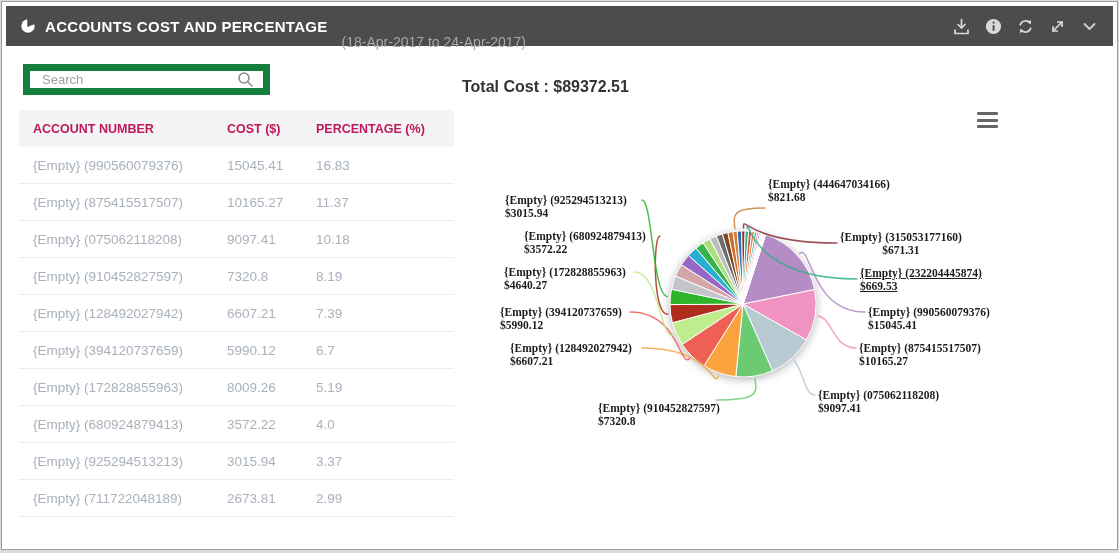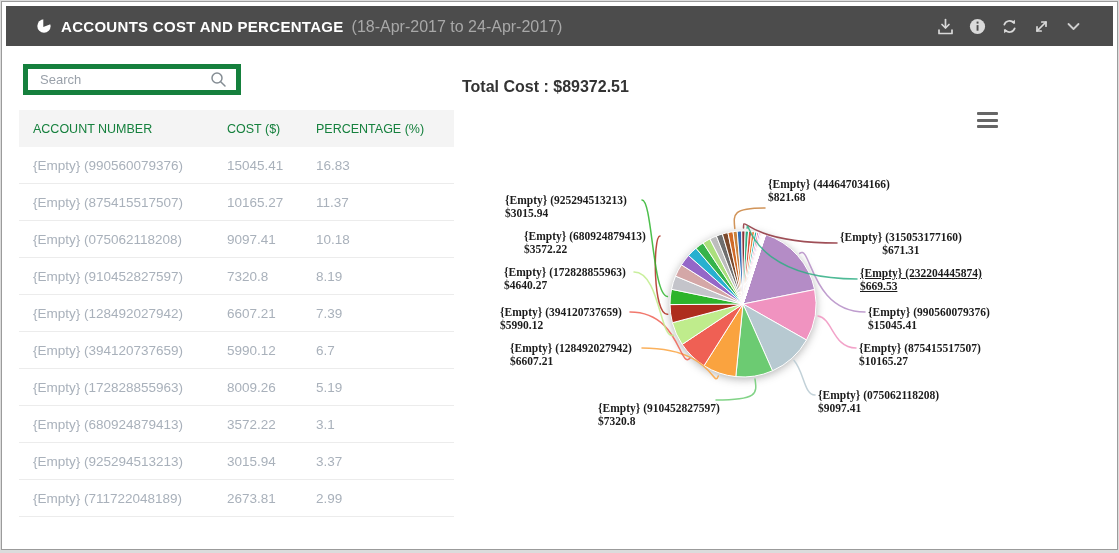--- a/index.html
+++ b/index.html
@@ -1,37 +1,37 @@
 <!DOCTYPE html>
 <html><head>
 <meta charset="utf-8">
 <style>
   html,body{margin:0;padding:0;width:1119px;height:553px;overflow:hidden;
     background:#dcdcdc;font-family:"Liberation Sans",sans-serif;}
   .widget{position:absolute;left:1px;top:1px;width:1115px;height:547px;
     background:#fff;border:1px solid #9b9b9b;}
   
   .widget-header{position:absolute;left:4px;top:4px;width:1107px;height:40px;
-    background:#4c4c4c;display:flex;align-items:center;padding:0 30px;box-sizing:border-box;}
+    background:#4c4c4c;display:flex;align-items:center;padding:0 14px;box-sizing:border-box;}
   .pie-badge{width:16px;height:16px;flex:0 0 auto;}
   .wtitle{color:#fff;font-size:15px;font-weight:bold;letter-spacing:.3px;margin:0 4px 0 9px;}
-  .wdate{color:#a8a8a8;font-size:16px;margin-left:4px;position:relative;top:1px;}
+  .wdate{color:#a8a8a8;font-size:14px;margin-left:10px;position:relative;top:16px;}
   .hicons{margin-left:auto;display:flex;gap:13px;align-items:center;}
   .hbtn{width:19px;height:19px;background:none;border:none;padding:0;cursor:pointer;display:block;}
   .hbtn svg{display:block;}
   
-  .search-box{position:absolute;left:21px;top:62px;width:218px;height:31px;border:5px solid #15803d;
+  .search-box{position:absolute;left:21px;top:62px;width:247px;height:31px;border:7px solid #15803d;
     display:flex;align-items:center;background:#fff;box-sizing:border-box;}
   .search-box input{border:none;outline:none;flex:1;min-width:0;padding:0 6px 0 12px;
     font-size:13px;color:#555;font-family:"Liberation Sans",sans-serif;background:transparent;}
   .search-box input::placeholder{color:#9aa1aa;}
   .search-icon{flex:0 0 auto;margin-right:9px;}
   table.acct{position:absolute;left:17px;top:108px;width:435px;border-collapse:collapse;table-layout:fixed;}
-  table.acct th{background:#f4f4f4;color:#15803d;font-size:12.5px;text-align:left;
-    font-weight:normal;height:37px;padding:0 0 0 14px;}
+  table.acct th{background:#f4f4f4;color:#be185d;font-size:12.5px;text-align:left;
+    font-weight:bold;height:37px;padding:0 0 0 14px;}
   table.acct td{color:#a9b1bb;font-size:13.5px;height:36px;padding:0 0 0 14px;
     border-bottom:1px solid #ececec;white-space:nowrap;overflow:hidden;}
   
   .chart-title{position:absolute;left:460px;top:76px;width:580px;text-align:left;
     font-size:16px;font-weight:bold;color:#333;}
   .burger{position:absolute;left:975px;top:110px;width:21px;height:16px;background:none;border:none;
     padding:0;cursor:pointer;display:flex;flex-direction:column;justify-content:space-between;}
   .burger span{display:block;height:3px;background:#666;border-radius:1px;}
   #pie-svg{position:absolute;left:0;top:0;pointer-events:none;}
   #pie-svg path.slice{pointer-events:auto;}
@@ -147,21 +147,21 @@
           <td>6.7</td>
         </tr>
         <tr>
           <td>{Empty} (172828855963)</td>
           <td>8009.26</td>
           <td>5.19</td>
         </tr>
         <tr>
           <td>{Empty} (680924879413)</td>
           <td>3572.22</td>
-          <td>3.1</td>
+          <td>4.0</td>
         </tr>
         <tr>
           <td>{Empty} (925294513213)</td>
           <td>3015.94</td>
           <td>3.37</td>
         </tr>
         <tr>
           <td>{Empty} (711722048189)</td>
           <td>2673.81</td>
           <td>2.99</td>

